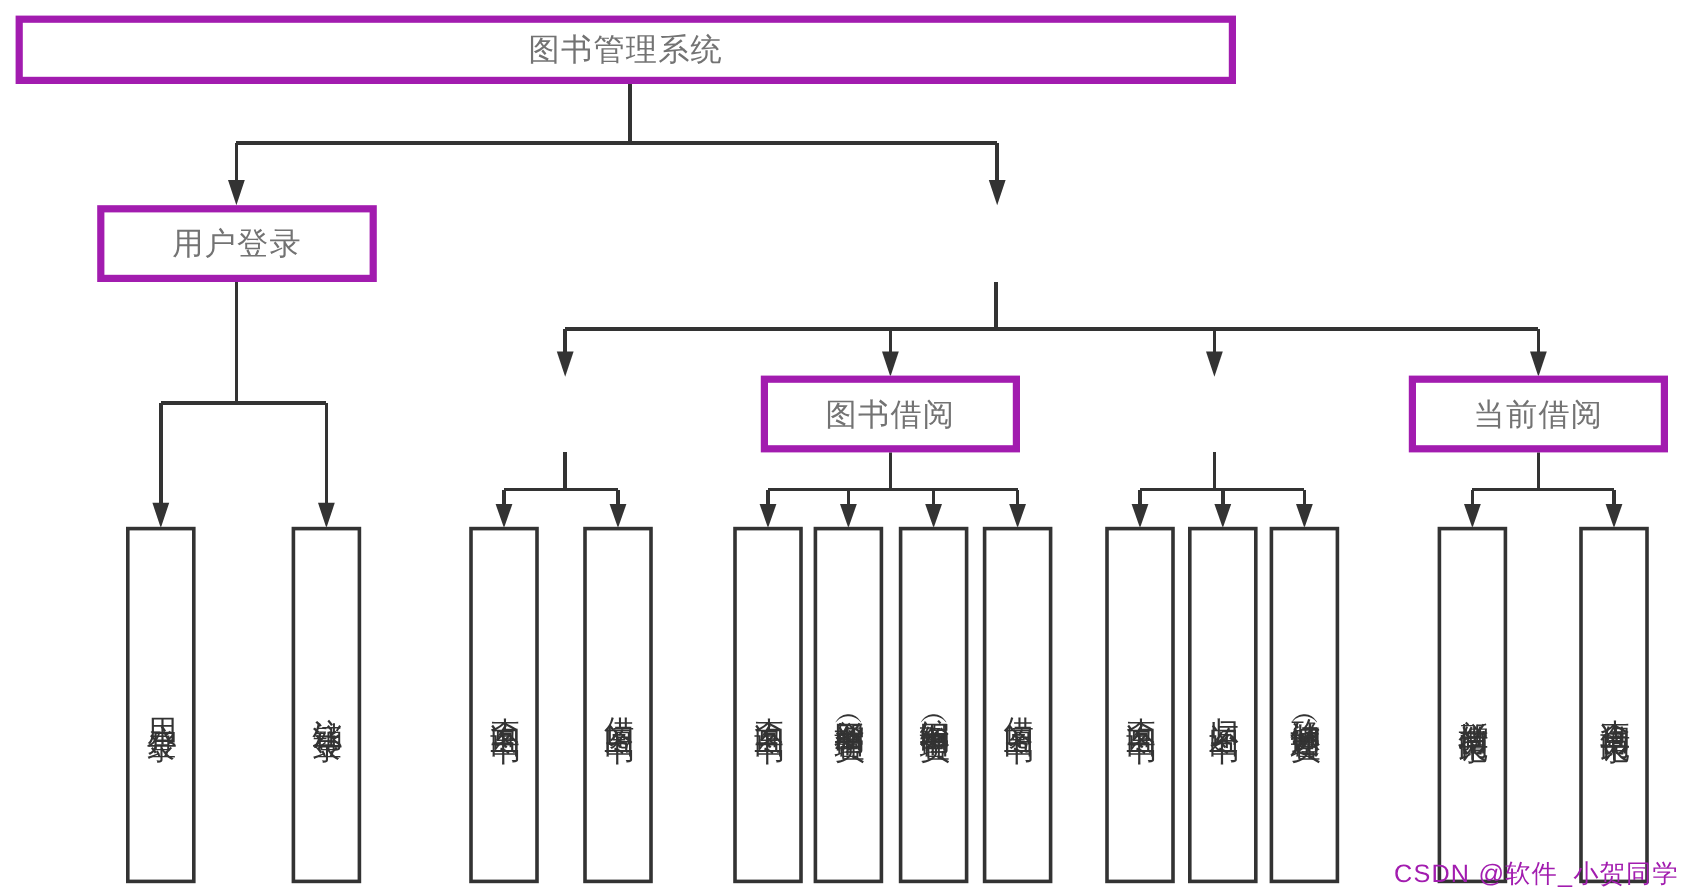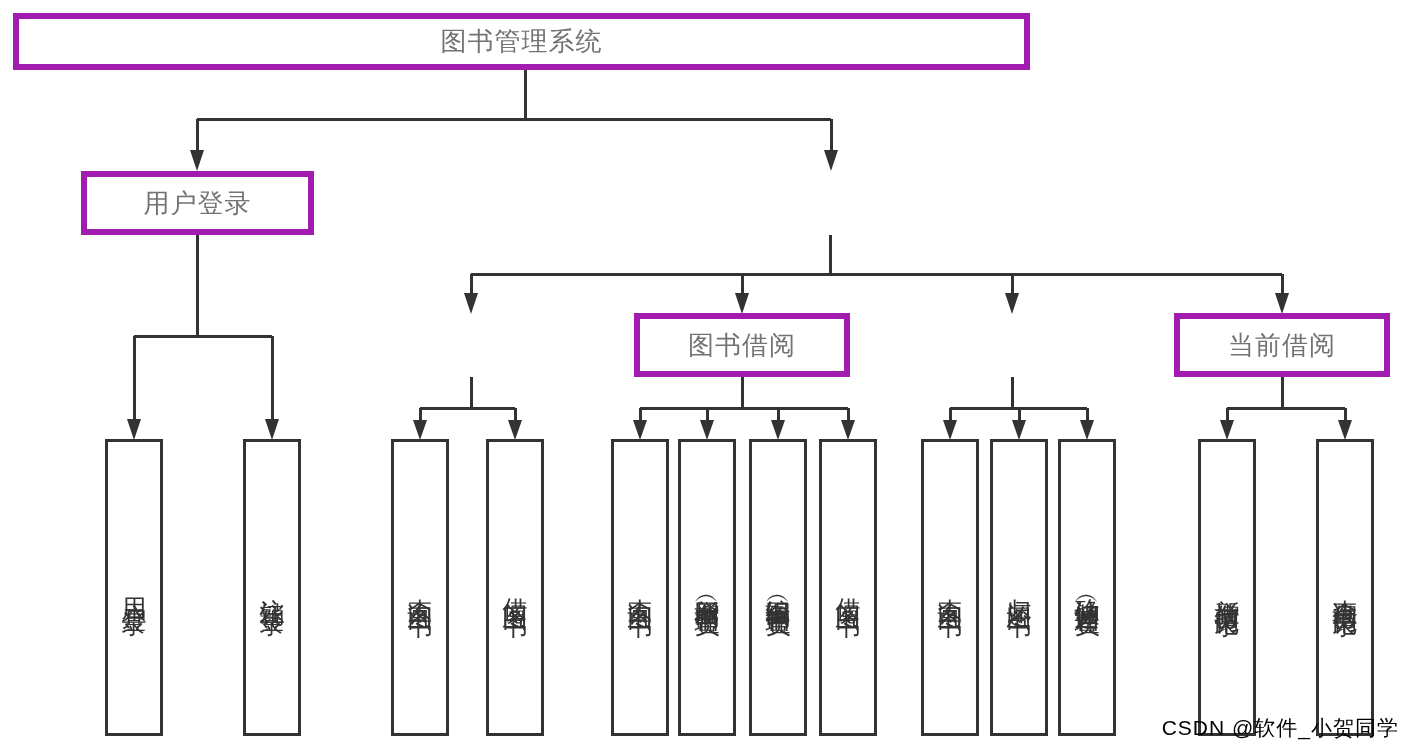--- a/index.html
+++ b/index.html
@@ -47,21 +47,21 @@
     letter-spacing: 5px;
     color: #333333;
     z-index: 2;
     line-height: 1;
   }
   #watermark {
     position: absolute;
     top: 714px;
     right: 6px;
     font-size: 21px;
-    color: #000000;
+    color: #a21caf;
     letter-spacing: 1px;
     z-index: 3;
     white-space: nowrap;
   }
 </style>
 </head>
 <body>
 
 <div id="canvas">
 

